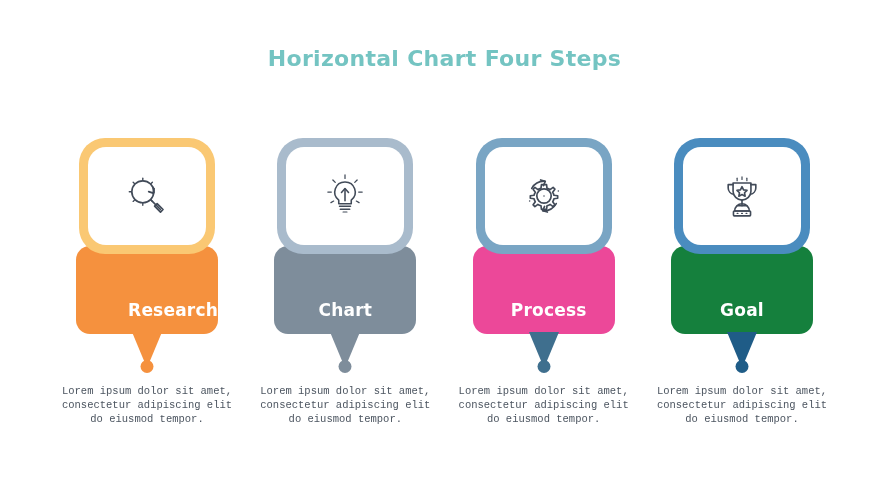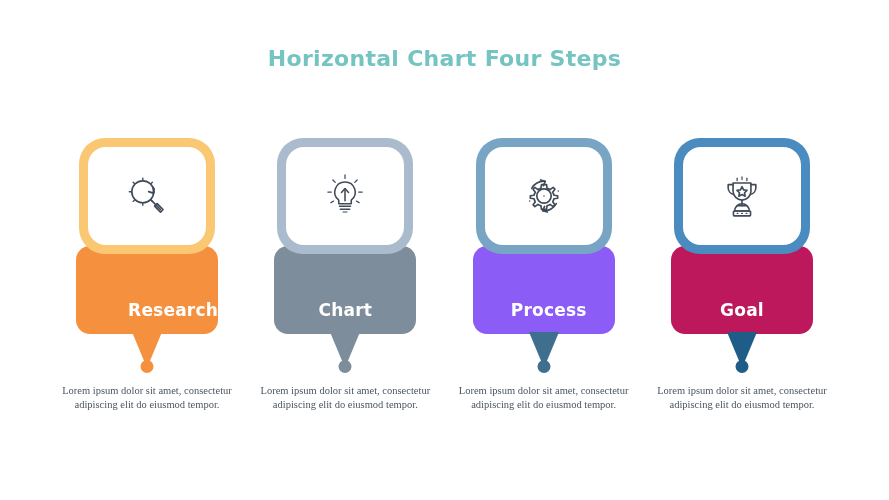--- a/index.html
+++ b/index.html
@@ -131,21 +131,21 @@
   .desc {
     position: absolute;
     top: 246px;
     left: 50%;
     transform: translateX(-50%);
     width: 176px;
     text-align: center;
     font-size: 10.5px;
     line-height: 1.35;
     color: #4c5560;
-    font-family: Liberation Serif, serif;
+    font-family: Liberation Mono, monospace;
   }
 </style>
 </head>
 <body>
 
 <div class="infographic">
 
   <div class="chart-title" style="color: rgb(116, 196, 194);">Horizontal Chart Four Steps</div>
 
   <div class="steps">
@@ -208,21 +208,21 @@
             </svg>
           </span>
         </div>
       </div>
       <div class="dot" style="background: rgb(126, 141, 155);"></div>
       <div class="desc">Lorem ipsum dolor sit amet, consectetur adipiscing elit do eiusmod tempor.</div>
     </div>
 
     <div class="step">
       <div class="banner-wrap">
-        <div class="banner" style="background: #8b5cf6; padding-left: 10px;">
+        <div class="banner" style="background: #ec4899; padding-left: 10px;">
           <span class="banner-label">Process</span>
         </div>
         <div class="banner-tail" style="border-top: 36px solid rgb(63, 111, 142);"></div>
       </div>
       <div class="ring" style="background: rgb(121, 165, 196);">
         <div class="icon-panel">
           <span>
             <svg width="54" height="54" viewBox="0 0 64 64" fill="none" stroke="#414a58" stroke-width="2" stroke-linecap="round" stroke-linejoin="round">
               <g>
                 <circle cx="32" cy="32" r="8.5"></circle>
@@ -238,21 +238,21 @@
             </svg>
           </span>
         </div>
       </div>
       <div class="dot" style="background: rgb(63, 111, 142);"></div>
       <div class="desc">Lorem ipsum dolor sit amet, consectetur adipiscing elit do eiusmod tempor.</div>
     </div>
 
     <div class="step">
       <div class="banner-wrap">
-        <div class="banner" style="background: #be185d;">
+        <div class="banner" style="background: #15803d;">
           <span class="banner-label">Goal</span>
         </div>
         <div class="banner-tail" style="border-top: 36px solid rgb(31, 92, 135);"></div>
       </div>
       <div class="ring" style="background: rgb(74, 140, 191);">
         <div class="icon-panel">
           <span>
             <svg width="52" height="54" viewBox="0 0 64 64" fill="none" stroke="#414a58" stroke-width="2" stroke-linecap="round" stroke-linejoin="round">
               <path d="M21 16 h22 v10 a11 11 0 0 1 -22 0 Z"></path>
               <path d="M21 18 h-6 v4 a8 8 0 0 0 6.6 7.8"></path>

